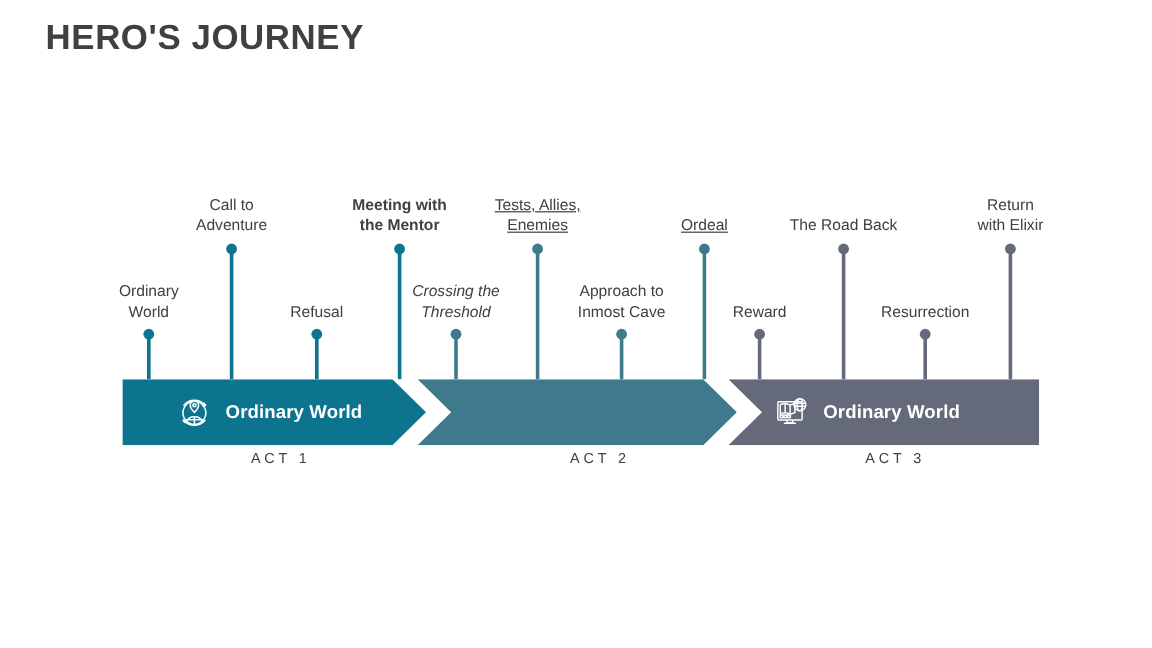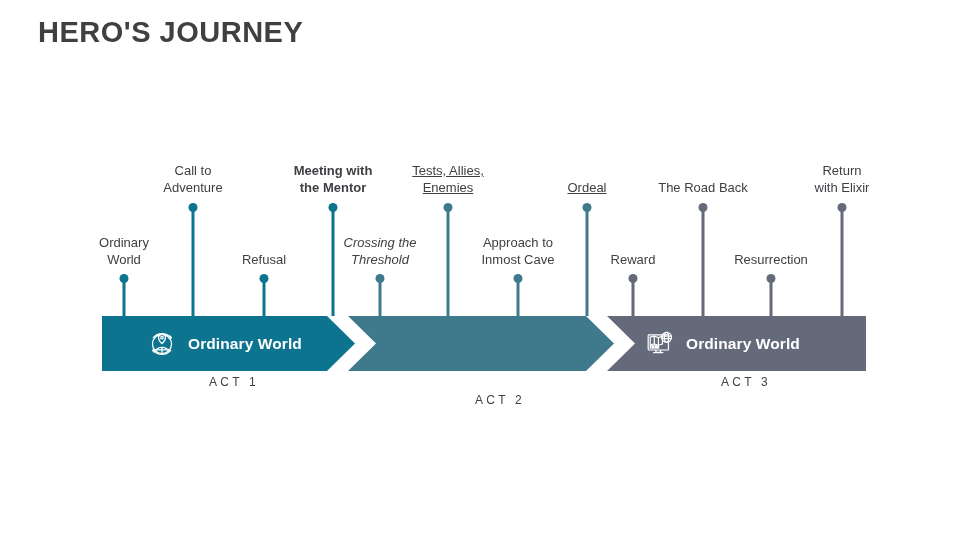--- a/index.html
+++ b/index.html
@@ -248,16 +248,16 @@
           <path d="M17.9 7.6 H28.1"></path>
           <path d="M17.9 10.2 H28.1"></path>
           <ellipse cx="23.0" cy="8.9" rx="2.4" ry="5.3"></ellipse>
         </svg>
       </span>
       <span class="act-title">Ordinary World</span>
     </div>
   </div>
 
   <div class="act-caption" style="left:234px;">ACT 1</div>
-  <div class="act-caption" style="left:500px;margin-top:18px;">ACT 2</div>
+  <div class="act-caption" style="left:500px;">ACT 2</div>
   <div class="act-caption" style="left:746px;">ACT 3</div>
 
 </div>
 
 </body></html>

